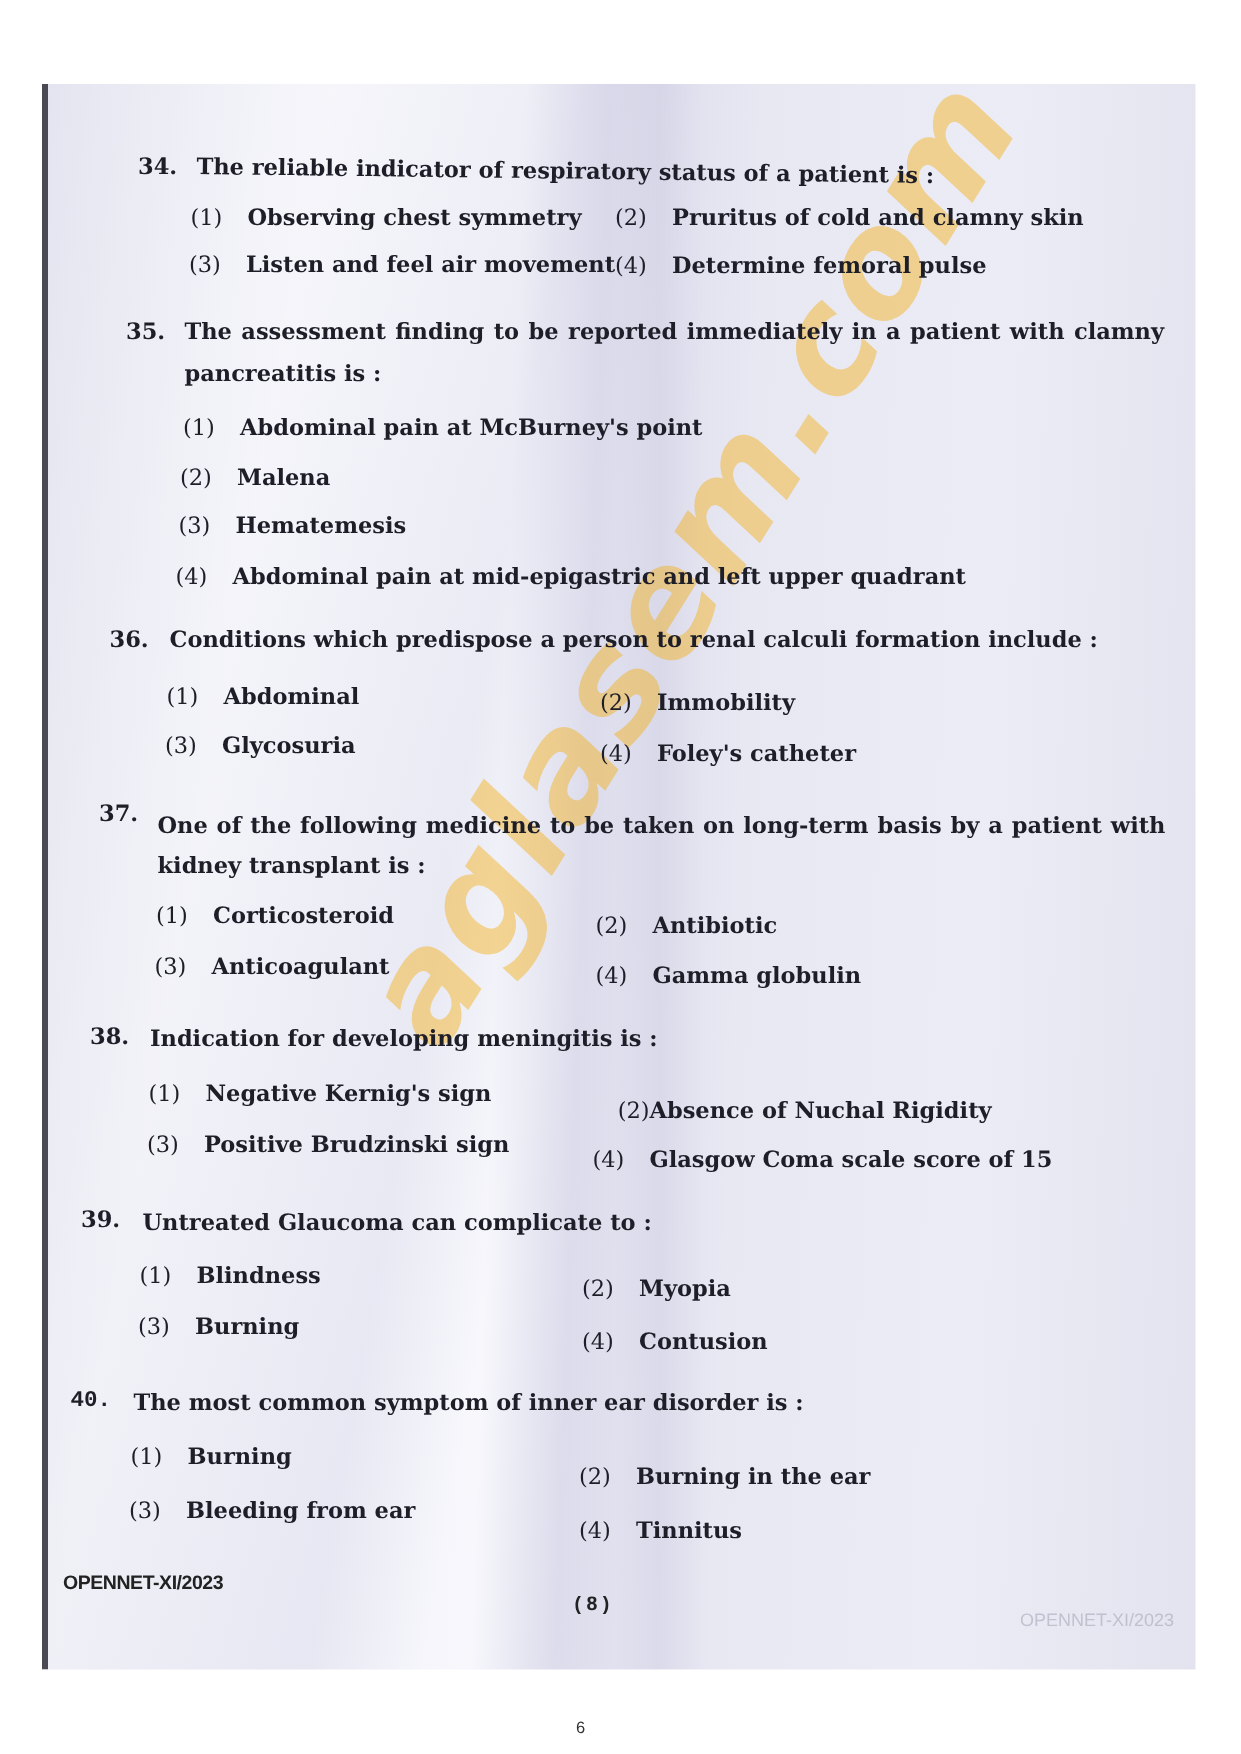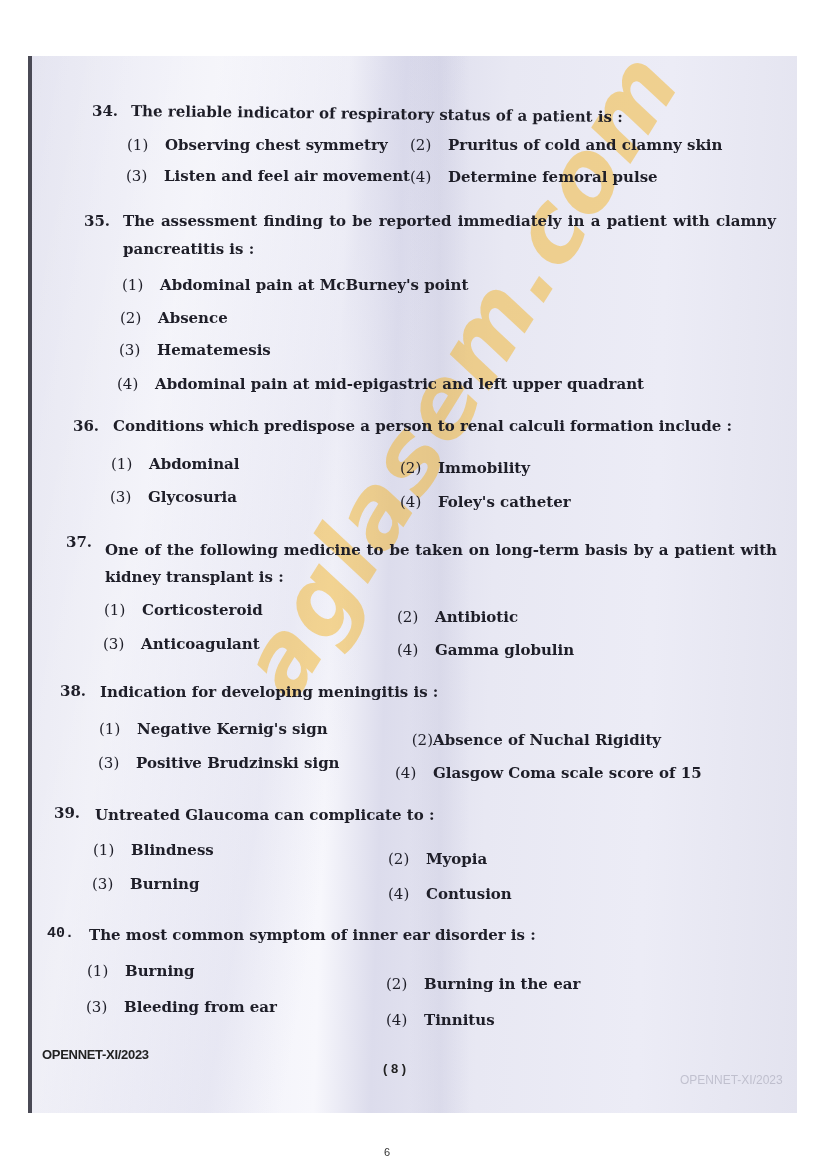--- a/index.html
+++ b/index.html
@@ -141,21 +141,21 @@
   <div class="opt" style="left:410px;top:138px;"><span class="opt-no">(2)</span><span>Pruritus of cold and clamny skin</span></div>
   <div class="opt" style="left:126px;top:169px;"><span class="opt-no">(3)</span><span>Listen and feel air movement</span></div>
   <div class="opt" style="left:410px;top:170px;"><span class="opt-no">(4)</span><span>Determine femoral pulse</span></div>
 </div>
 
 <div class="q" style="left:0;top:0;">
   <span class="q-num" style="left:84px;top:214px;">35.</span>
   <span class="q-stem q-text justify" style="left:123px;top:214px;width:653px;">The assessment finding to be reported immediately in a patient with clamny</span>
   <span class="q-stem" style="left:123px;top:242px;">pancreatitis is :</span>
   <div class="opt" style="left:122px;top:278px;"><span class="opt-no">(1)</span><span>Abdominal pain at McBurney's point</span></div>
-  <div class="opt" style="left:120px;top:311px;"><span class="opt-no">(2)</span><span>Absence</span></div>
+  <div class="opt" style="left:120px;top:311px;"><span class="opt-no">(2)</span><span>Malena</span></div>
   <div class="opt" style="left:119px;top:343px;"><span class="opt-no">(3)</span><span>Hematemesis</span></div>
   <div class="opt" style="left:117px;top:377px;"><span class="opt-no">(4)</span><span>Abdominal pain at mid-epigastric and left upper quadrant</span></div>
 </div>
 
 <div class="q" style="left:0;top:0;">
   <span class="q-num" style="left:73px;top:419px;">36.</span>
   <span class="q-stem" style="left:113px;top:419px;">Conditions which predispose a person to renal calculi formation include :</span>
   <div class="opt" style="left:111px;top:457px;"><span class="opt-no">(1)</span><span>Abdominal</span></div>
   <div class="opt" style="left:400px;top:461px;"><span class="opt-no">(2)</span><span>Immobility</span></div>
   <div class="opt" style="left:110px;top:490px;"><span class="opt-no">(3)</span><span>Glycosuria</span></div>

